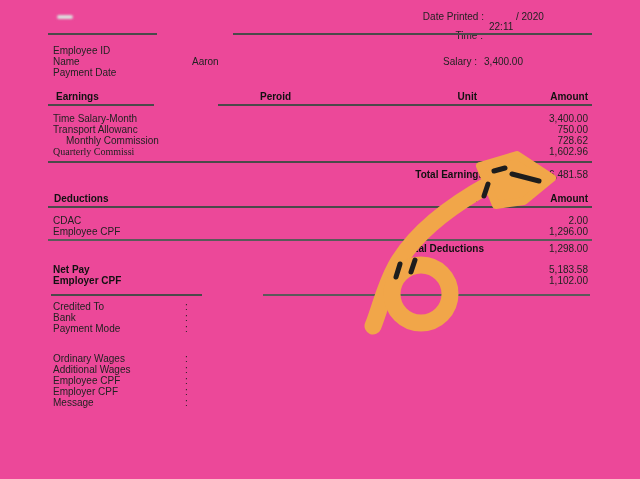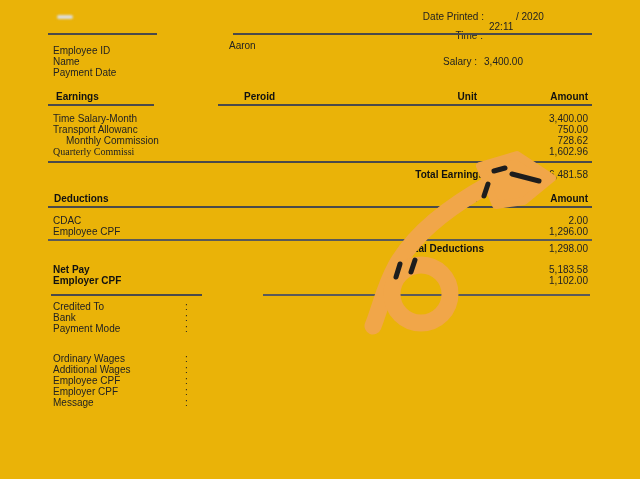--- a/index.html
+++ b/index.html
@@ -1,17 +1,17 @@
 <!DOCTYPE html>
 <html><head>
 <meta charset="utf-8">
 <style>
   html,body { margin:0; padding:0; background:#fff; }
   .page {
-    position:relative; width:640px; height:479px; background:#eab308;
+    position:relative; width:640px; height:479px; background:#ec4899;
     font-family:"Liberation Sans", sans-serif; font-size:10px; color:#222;
     overflow:hidden;
   }
   .t { position:absolute; white-space:nowrap; line-height:11px; }
   .b { font-weight:bold; color:#111; }
   .ra { text-align:right; }
   .line { position:absolute; height:2px; background:#4a4a4a; }
   .thin { height:2px; background:#5a5a5a; }
   .remnant { position:absolute; left:57px; top:15px; width:16px; height:4px;
     background:#dcdcdc; border-radius:2px; filter:blur(1px); }
@@ -26,27 +26,27 @@
 
   <div class="t ra" style="left:384px; top:11px; width:100px;">Date Printed :</div>
   <div class="t" style="left:516px; top:11px;">/ 2020</div>
   <div class="t ra" style="left:384px; top:6px; width:99px;margin-top:24px;">Time :</div>
   <div class="t" style="left:489px; top:21px;">22:11</div>
   <div class="line" style="left:48px; top:33px; width:109px;"></div>
   <div class="line" style="left:233px; top:33px; width:359px;"></div>
 
   <div class="t" style="left:53px; top:45px;">Employee ID</div>
   <div class="t" style="left:53px; top:56px;">Name</div>
-  <div class="t" style="left:192px; top:40px;margin-left:37px;">Aaron</div>
+  <div class="t" style="left:192px; top:56px;">Aaron</div>
   <div class="t" style="left:53px; top:67px;">Payment Date</div>
   <div class="t ra" style="left:377px; top:56px; width:100px;">Salary :</div>
   <div class="t ra" style="left:423px; top:56px; width:100px;">3,400.00</div>
 
   <div class="t b" style="left:56px; top:91px;">Earnings</div>
-  <div class="t b" style="left:244px; top:91px;">Peroid</div>
+  <div class="t b" style="left:260px; top:91px;">Peroid</div>
   <div class="t b ra" style="left:377px; top:91px; width:100px;">Unit</div>
   <div class="t b ra" style="left:488px; top:91px; width:100px;">Amount</div>
   <div class="line" style="left:48px; top:104px; width:106px;"></div>
   <div class="line" style="left:218px; top:104px; width:374px;"></div>
 
   <div class="t" style="left:53px; top:113px;">Time Salary-Month</div>
   <div class="t ra" style="right:52px; top:113px; width:100px;">3,400.00</div>
   <div class="t" style="left:53px; top:124px;">Transport Allowanc</div>
   <div class="t ra" style="right:52px; top:124px; width:100px;">750.00</div>
   <div class="t" style="left:53px; top:135px;margin-left:13px;">Monthly Commission</div>

